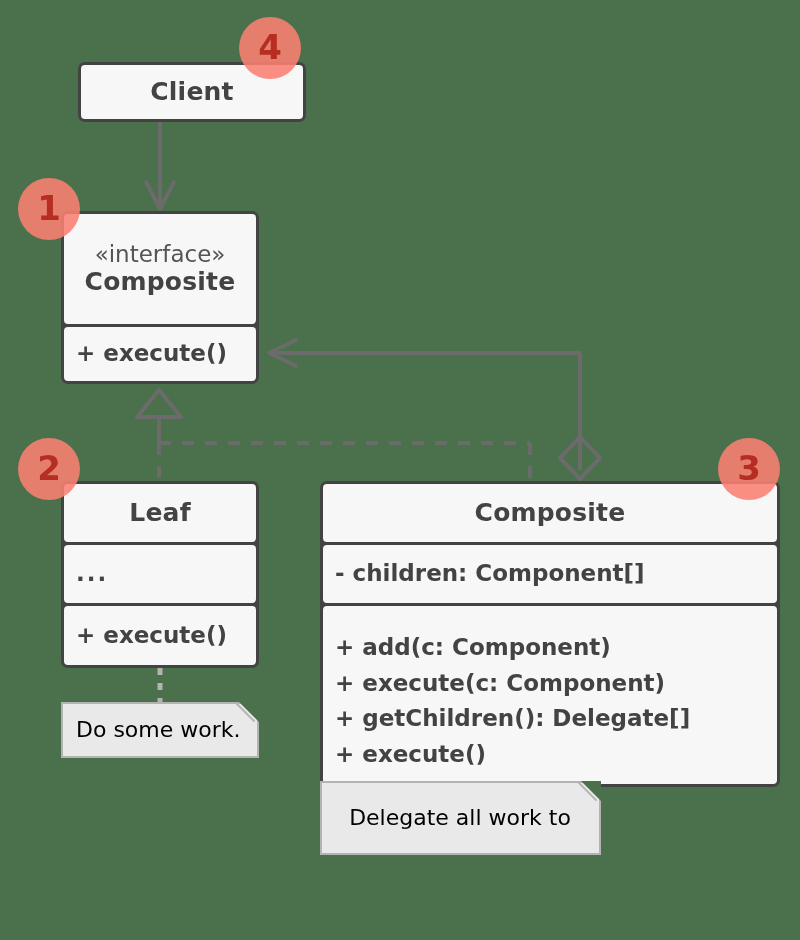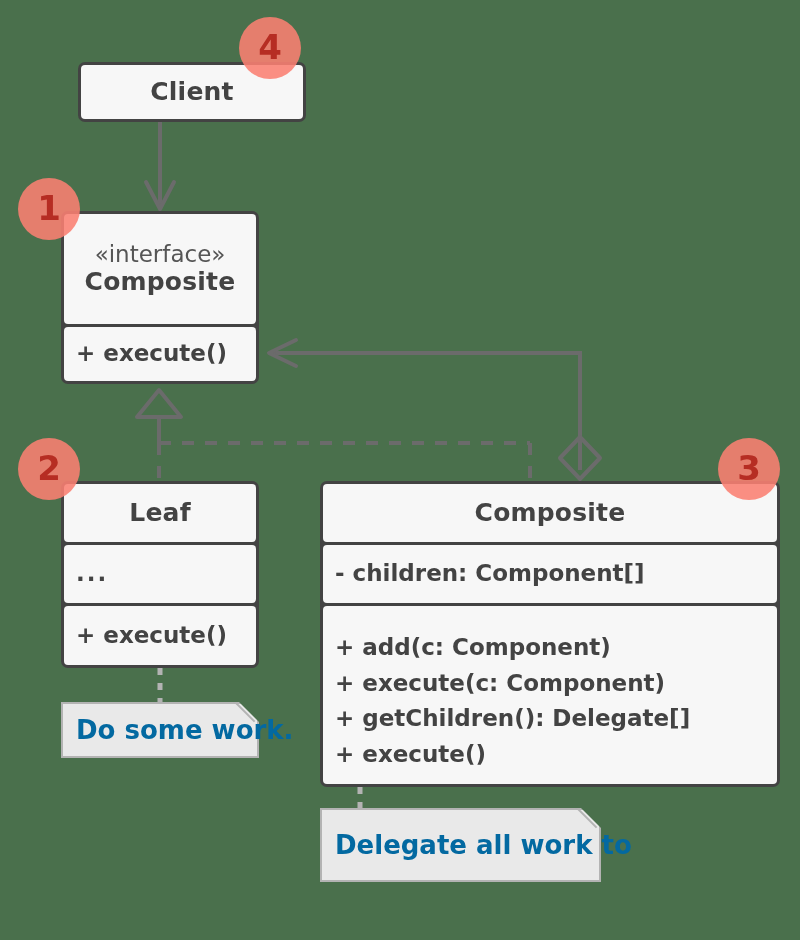--- a/index.html
+++ b/index.html
@@ -76,25 +76,24 @@
     background: #e9e9e9;
     border: 2px solid #b3b3b3;
     box-sizing: border-box;
     padding: 10px 14px 10px 13px;
     z-index: 3;
     display: flex;
     flex-direction: column;
     justify-content: center;
   }
   .uml-note .note-line {
-    font-size: 26px;
-    color: #0369a1;
+    font-size: 22px;
+    color: #000000;
     line-height: 1.32;
     white-space: nowrap;
-    font-weight: bold;
   }
   .note-fold {
     position: absolute;
     top: -2px;
     right: -2px;
     width: 0; height: 0;
     border-left: 20px solid transparent;
     border-top: 20px solid #4a704c;
   }
   .note-fold-edge {
@@ -210,21 +209,21 @@
       <div class="member">+ execute()</div>
     </div>
   </div>
 
   <div class="uml-note" style="left:61px; top:702px; width:198px; height:56px;">
     <div class="note-line">Do some work.</div>
     <div class="note-fold"></div>
     <div class="note-fold-edge"></div>
   </div>
 
-  <div class="uml-note" style="left:320px; top:808px; width:281px; height:74px;">
+  <div class="uml-note" style="left:320px; top:781px; width:281px; height:74px;align-items:center;">
     <div class="note-line">Delegate all work to</div>
     <div class="note-fold"></div>
     <div class="note-fold-edge"></div>
   </div>
 
   <div class="badge" style="left:239px; top:17px;">
     <span>4</span>
   </div>
   <div class="badge" style="left:18px; top:178px;">
     <span>1</span>

